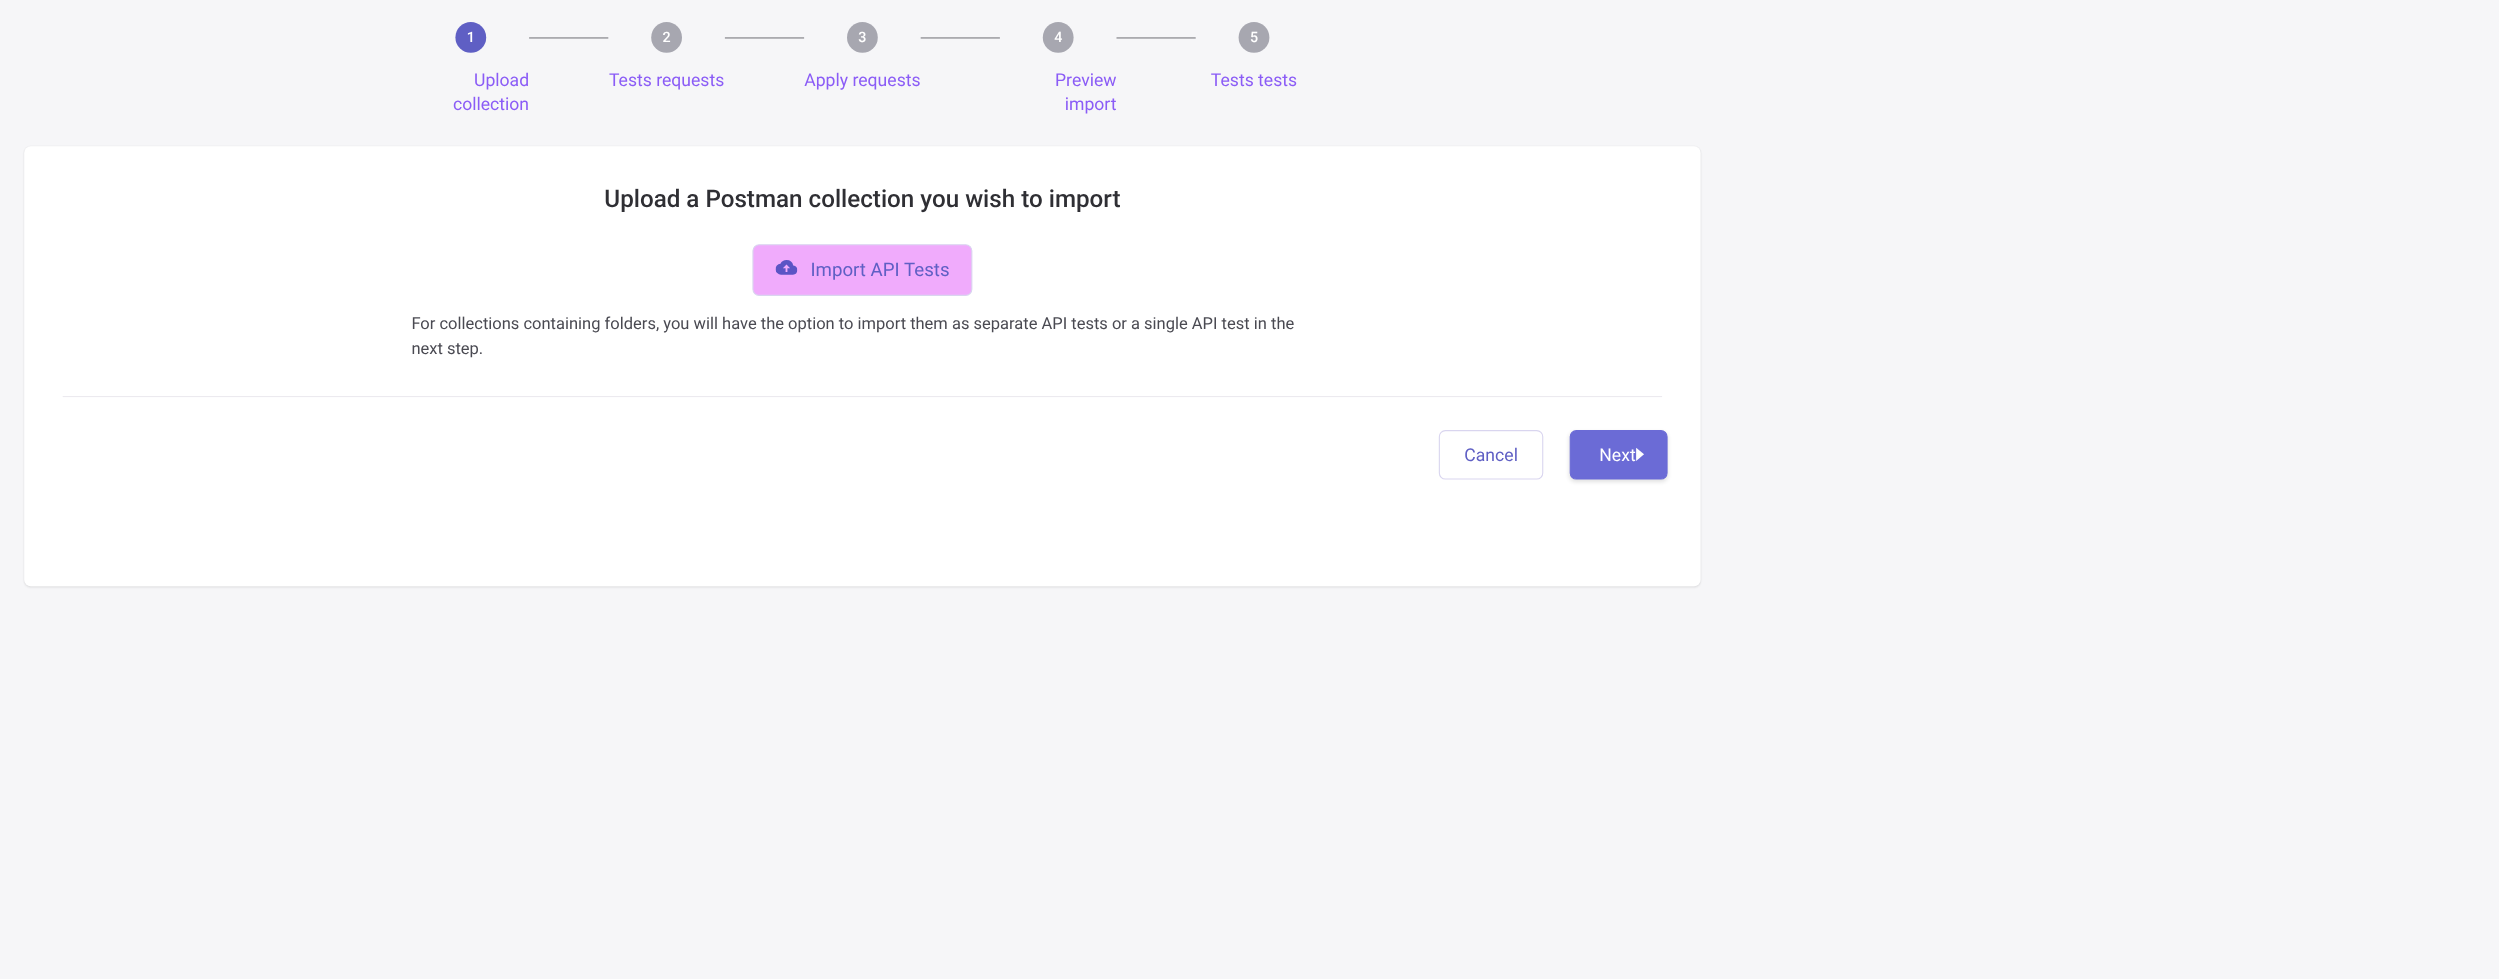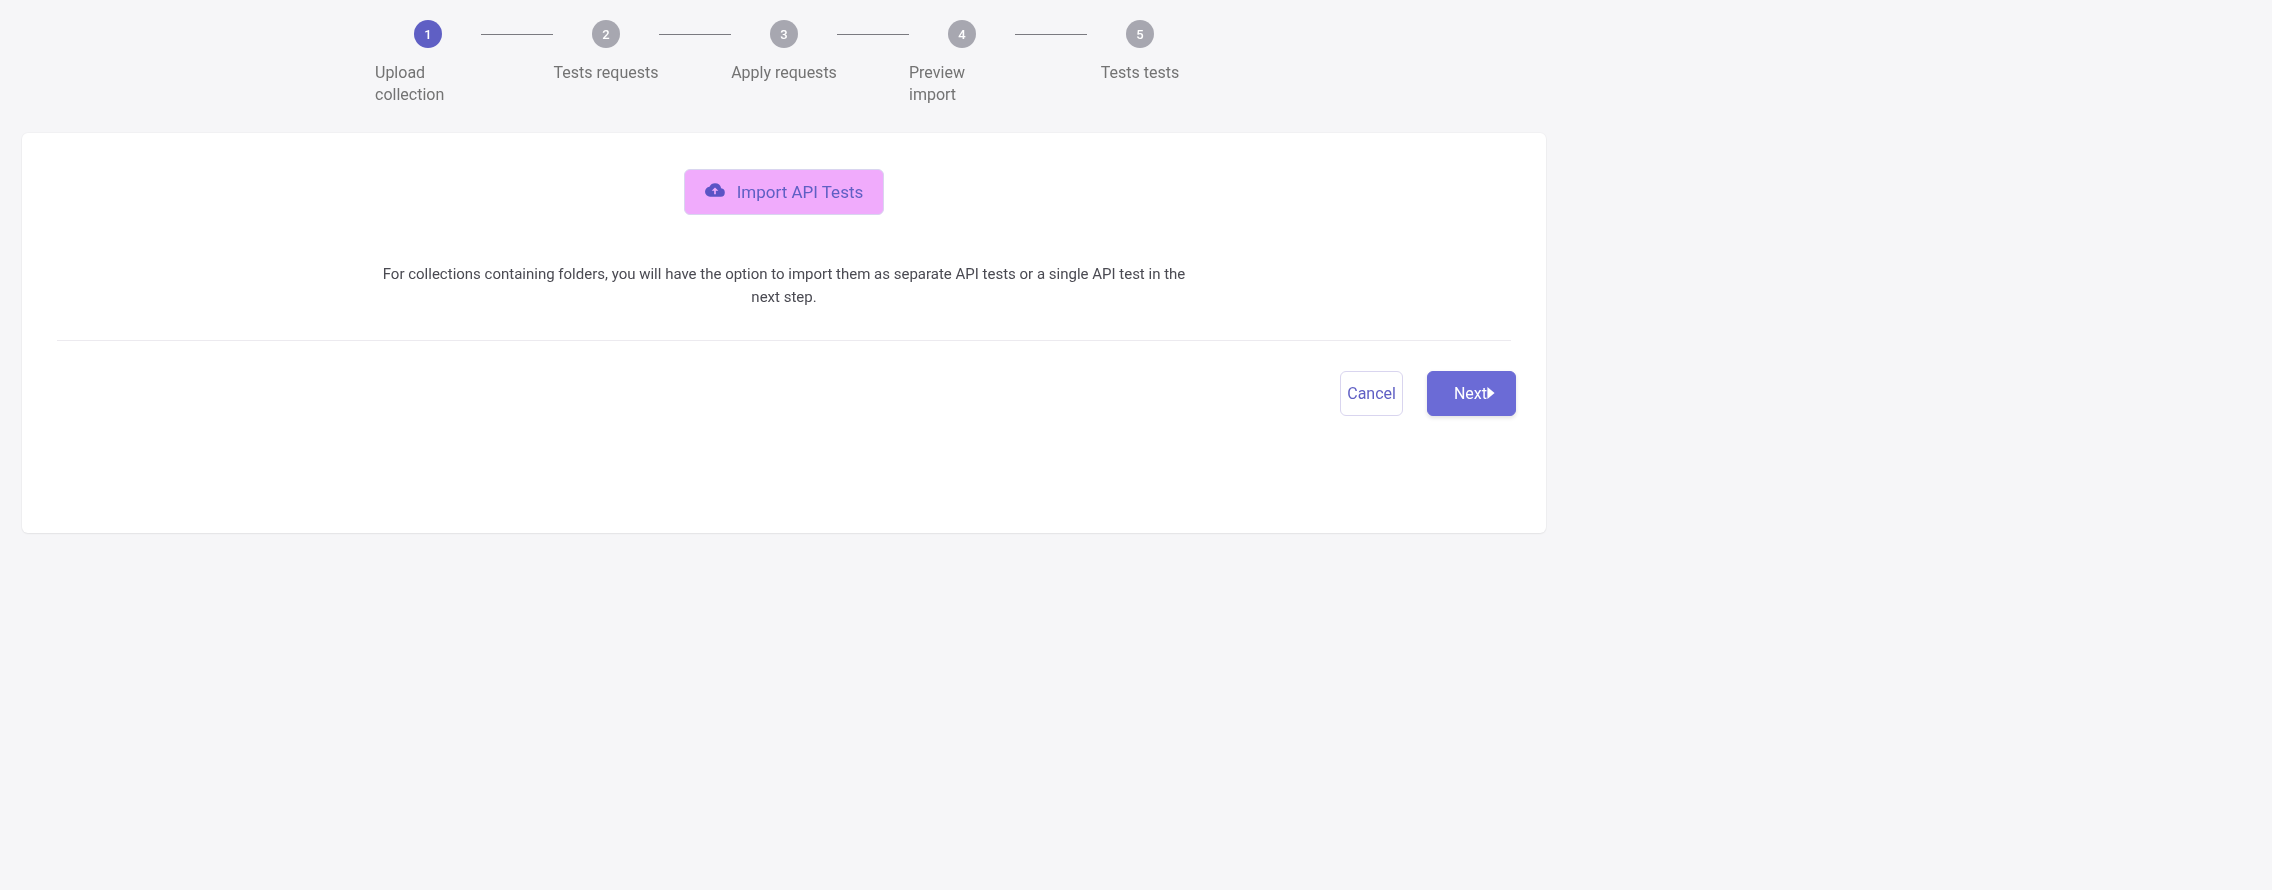--- a/index.html
+++ b/index.html
@@ -32,23 +32,23 @@
       color: #ffffff;
       display: flex;
       align-items: center;
       justify-content: center;
       font-size: 13px;
       font-weight: 500;
     }
     .step.active .step-circle { background: #5f5fc4; }
     .step-label {
       margin-top: 14px;
-      text-align: left;
+      text-align: right;
       font-size: 16px;
-      color: #737373;
+      color: #8b5cf6;
       line-height: 1.35;
     }
     .step-connector {
       width: 72px;
       height: 1px;
       background: #7a7a80;
       margin-top: 14px;
     }
     .card {
       background: #ffffff;
@@ -81,41 +81,41 @@
       font-size: 17px;
       cursor: pointer;
       font-family: inherit;
     }
     .import-btn svg { width: 20px; height: 16px; }
     .helper-text {
       font-size: 15px;
       color: #4a4a52;
       line-height: 1.55;
       max-width: 820px;
-      text-align: center;
-      margin-top: 48px;
+      text-align: left;
+      margin-top: 14px;
     }
     .divider {
       width: calc(100% - 10px);
       height: 1px;
       background: #eceaef;
       margin-top: 30px;
     }
     .footer-actions {
       display: flex;
       gap: 24px;
       align-self: flex-end;
       margin-top: 30px;
     }
     .btn {
       border-radius: 6px;
       font-size: 16px;
       font-family: inherit;
       cursor: pointer;
-      padding: 12px 6px;
+      padding: 12px 22px;
     }
     .btn-cancel {
       background: #ffffff;
       border: 1px solid #d9d5ef;
       color: #5f5fc4;
     }
     .btn-next {
       background: #6b6bd6;
       border: 1px solid #6b6bd6;
       color: #ffffff;
@@ -151,20 +151,21 @@
       <div class="step-label">Preview import</div>
     </div>
     <div class="step-connector"></div>
     <div class="step">
       <div class="step-circle">5</div>
       <div class="step-label">Tests tests</div>
     </div>
   </div>
 
   <div class="card">
+    <h2 class="card-heading">Upload a Postman collection you wish to import</h2>
 
     <button class="import-btn">
       <span>
         <svg viewBox="0 0 24 18" fill="#5b54c5">
             <path d="M19.35 7.04A7.49 7.49 0 0 0 12 1 7.5 7.5 0 0 0 5.36 5.04 6 6 0 0 0 6 17h13a5 5 0 0 0 .35-9.96zM13 10v4h-2v-4H8l4-4 4 4h-3z"></path>
           </svg>
       </span>
       <span>Import API Tests</span>
     </button>
 

